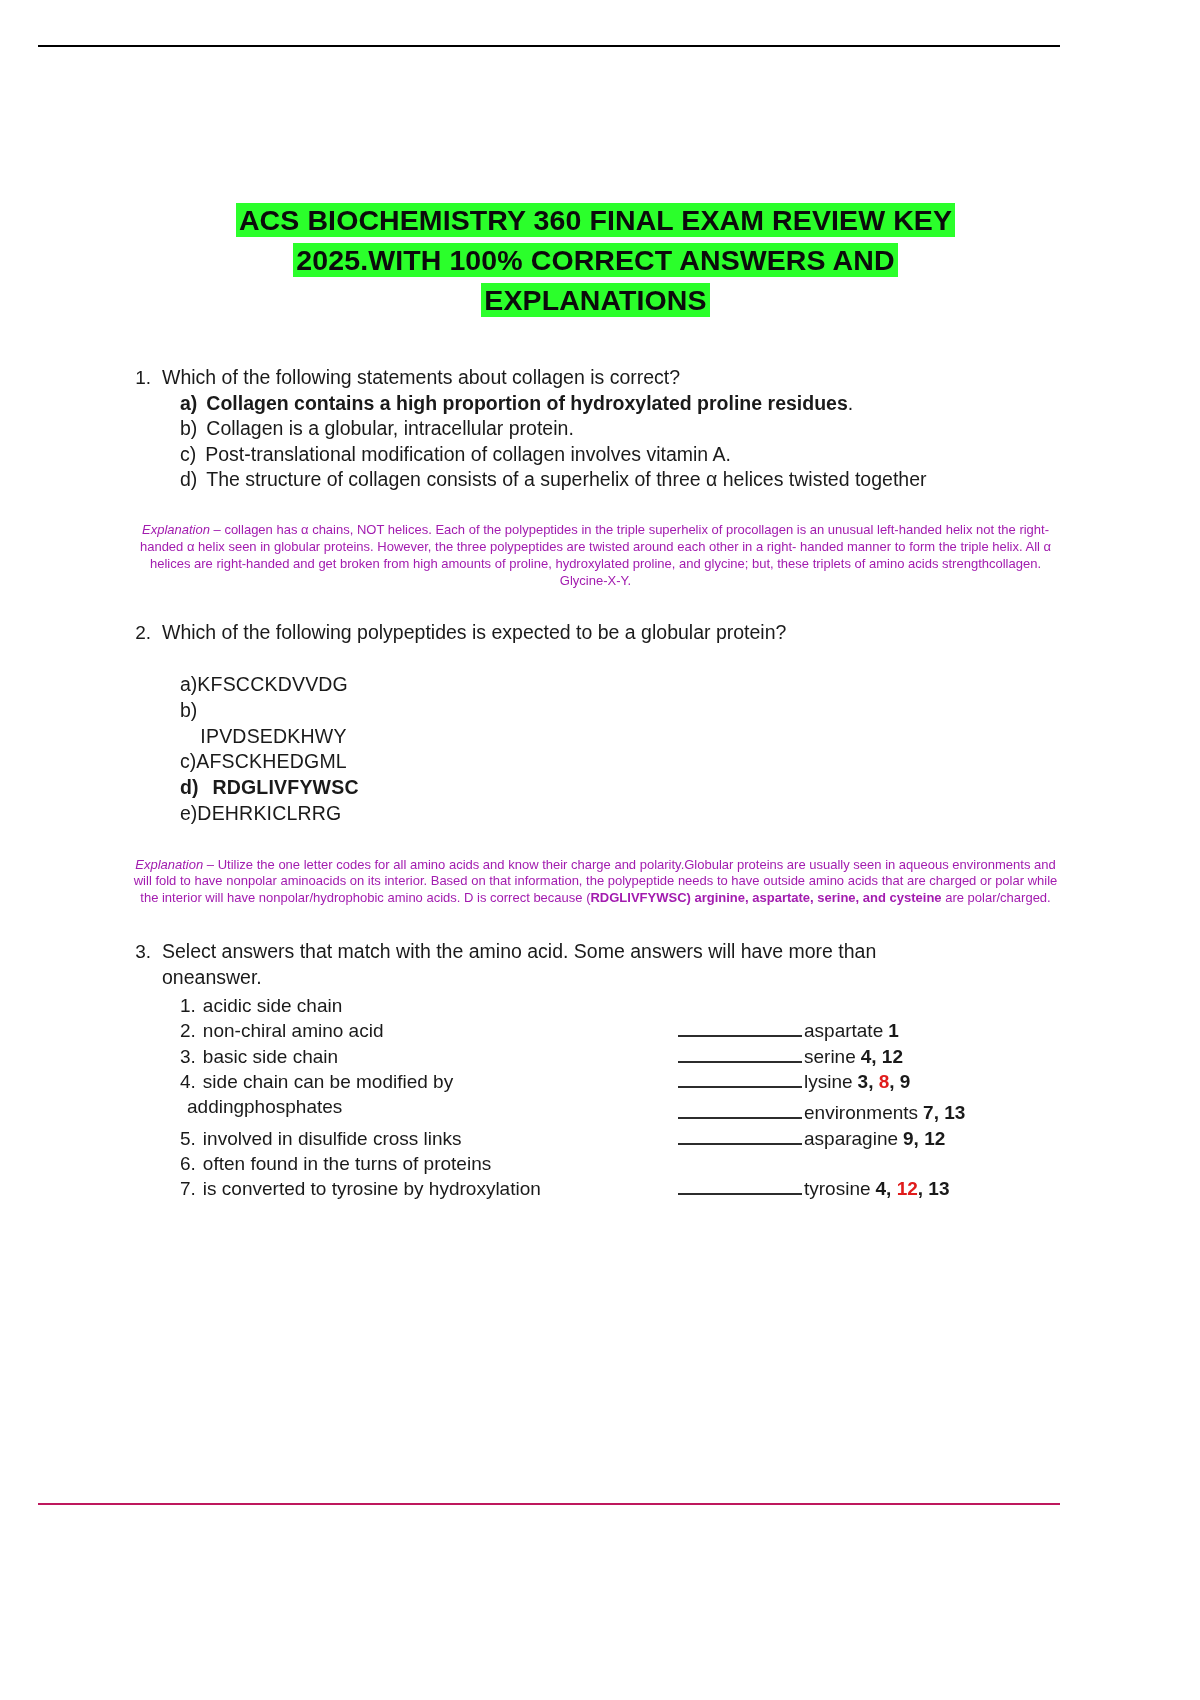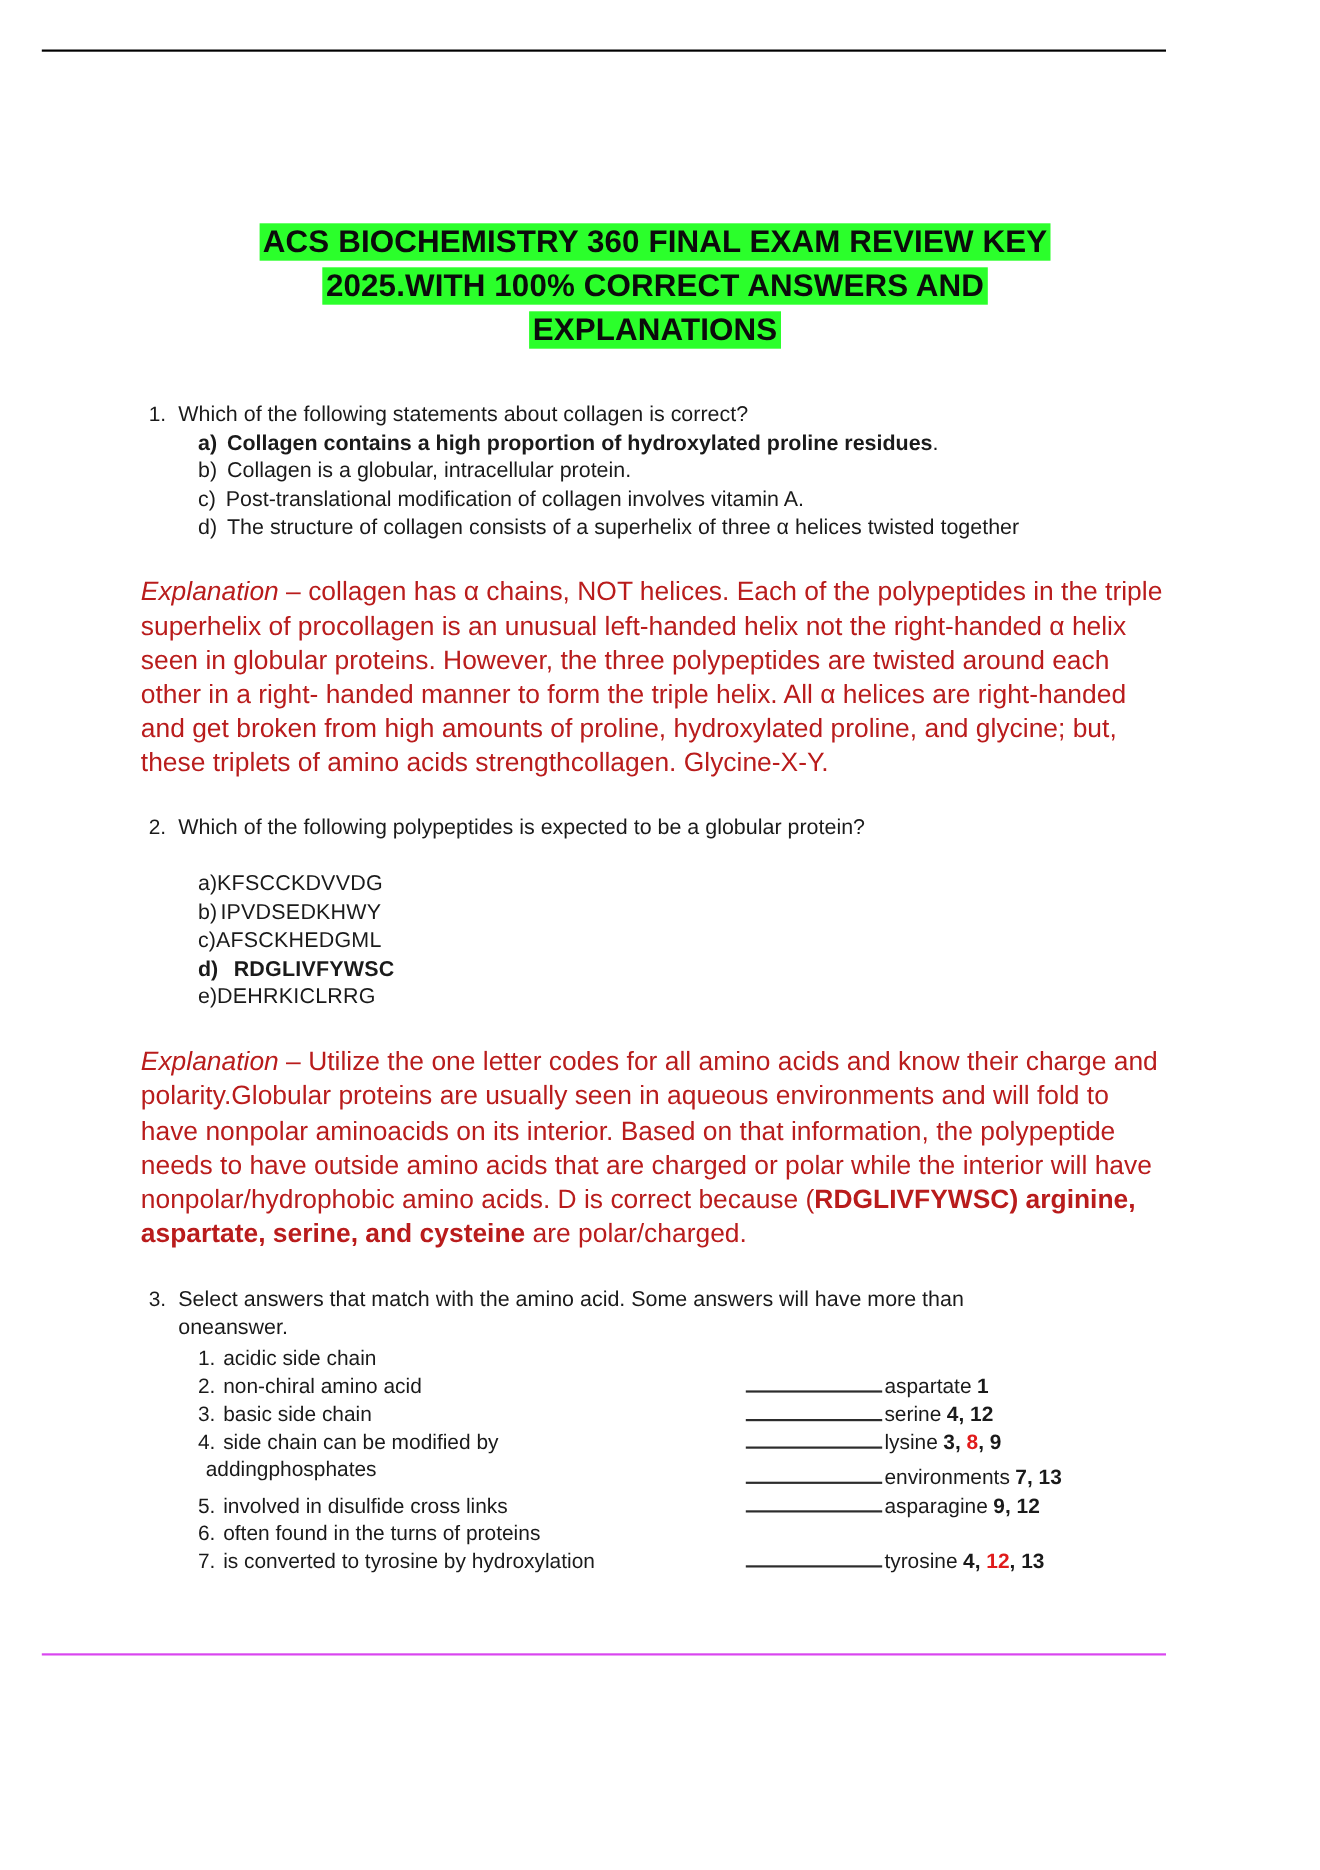--- a/index.html
+++ b/index.html
@@ -15,21 +15,21 @@
   }
 
   .page {
     position: absolute;
     left: 38px;
     top: 45px;
     width: 1022px;
     height: 1460px;
     background: #ffffff;
     border-top: 2px solid #000;
-    border-bottom: 2px solid #d946ef;
+    border-bottom: 2px solid #be185d;
   }
 
   .content {
     position: absolute;
     left: 90px;
     top: 155px;
     width: 935px;
   }
 
   
@@ -97,25 +97,25 @@
     font-size: 19.5px;
     line-height: 1.32;
     color: #1a1a1a;
   }
   .seq-letter { flex: 0 0 auto; }
   .seq-text { flex: 1; letter-spacing: 0.2px; }
   .seq.bold .seq-letter, .seq.bold .seq-text { font-weight: bold; }
 
   
   .explanation {
-    font-size: 24px;
+    font-size: 13px;
     line-height: 1.30;
-    color: #b91c1c;
+    color: #a21caf;
     margin: 30px 0 0 0;
-    text-align: left;
+    text-align: center;
   }
   .explanation .lead { font-style: italic; }
   .explanation b { font-weight: bold; }
 
   
   .match-wrap {
     padding-left: 52px;
     margin-top: 2px;
   }
   .match-row {
@@ -192,21 +192,21 @@
         <span class="q-num">2.</span>
         <span class="q-text">Which of the following polypeptides is expected to be a globular protein?</span>
       </div>
       <div class="seq-list">
         <div class="seq">
           <span class="seq-letter">a)</span>
           <span class="seq-text">KFSCCKDVVDG</span>
         </div>
         <div class="seq">
           <span class="seq-letter">b)</span>
-          <span class="seq-text" style="padding-left:3px;">IPVDSEDKHWY</span>
+          <span class="seq-text" style="padding-left:3px;margin-top:26px;">IPVDSEDKHWY</span>
         </div>
         <div class="seq">
           <span class="seq-letter">c)</span>
           <span class="seq-text">AFSCKHEDGML</span>
         </div>
         <div class="seq bold">
           <span class="seq-letter">d)</span>
           <span class="seq-text" style="padding-left:14px;">RDGLIVFYWSC</span>
         </div>
         <div class="seq">

